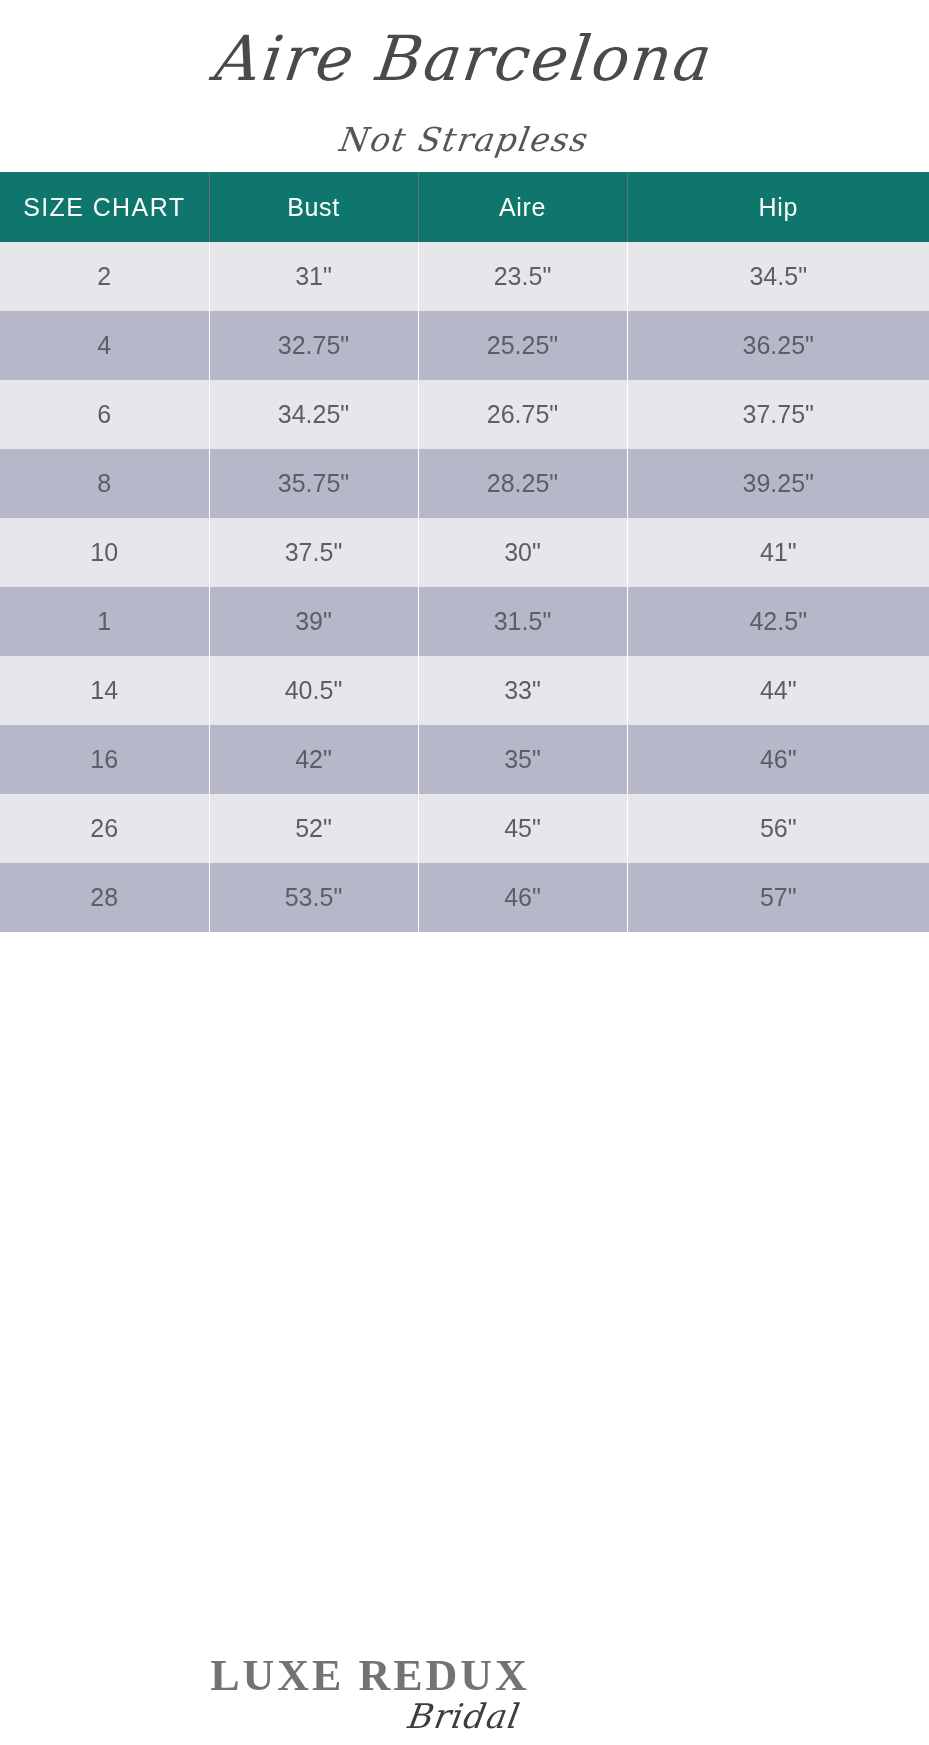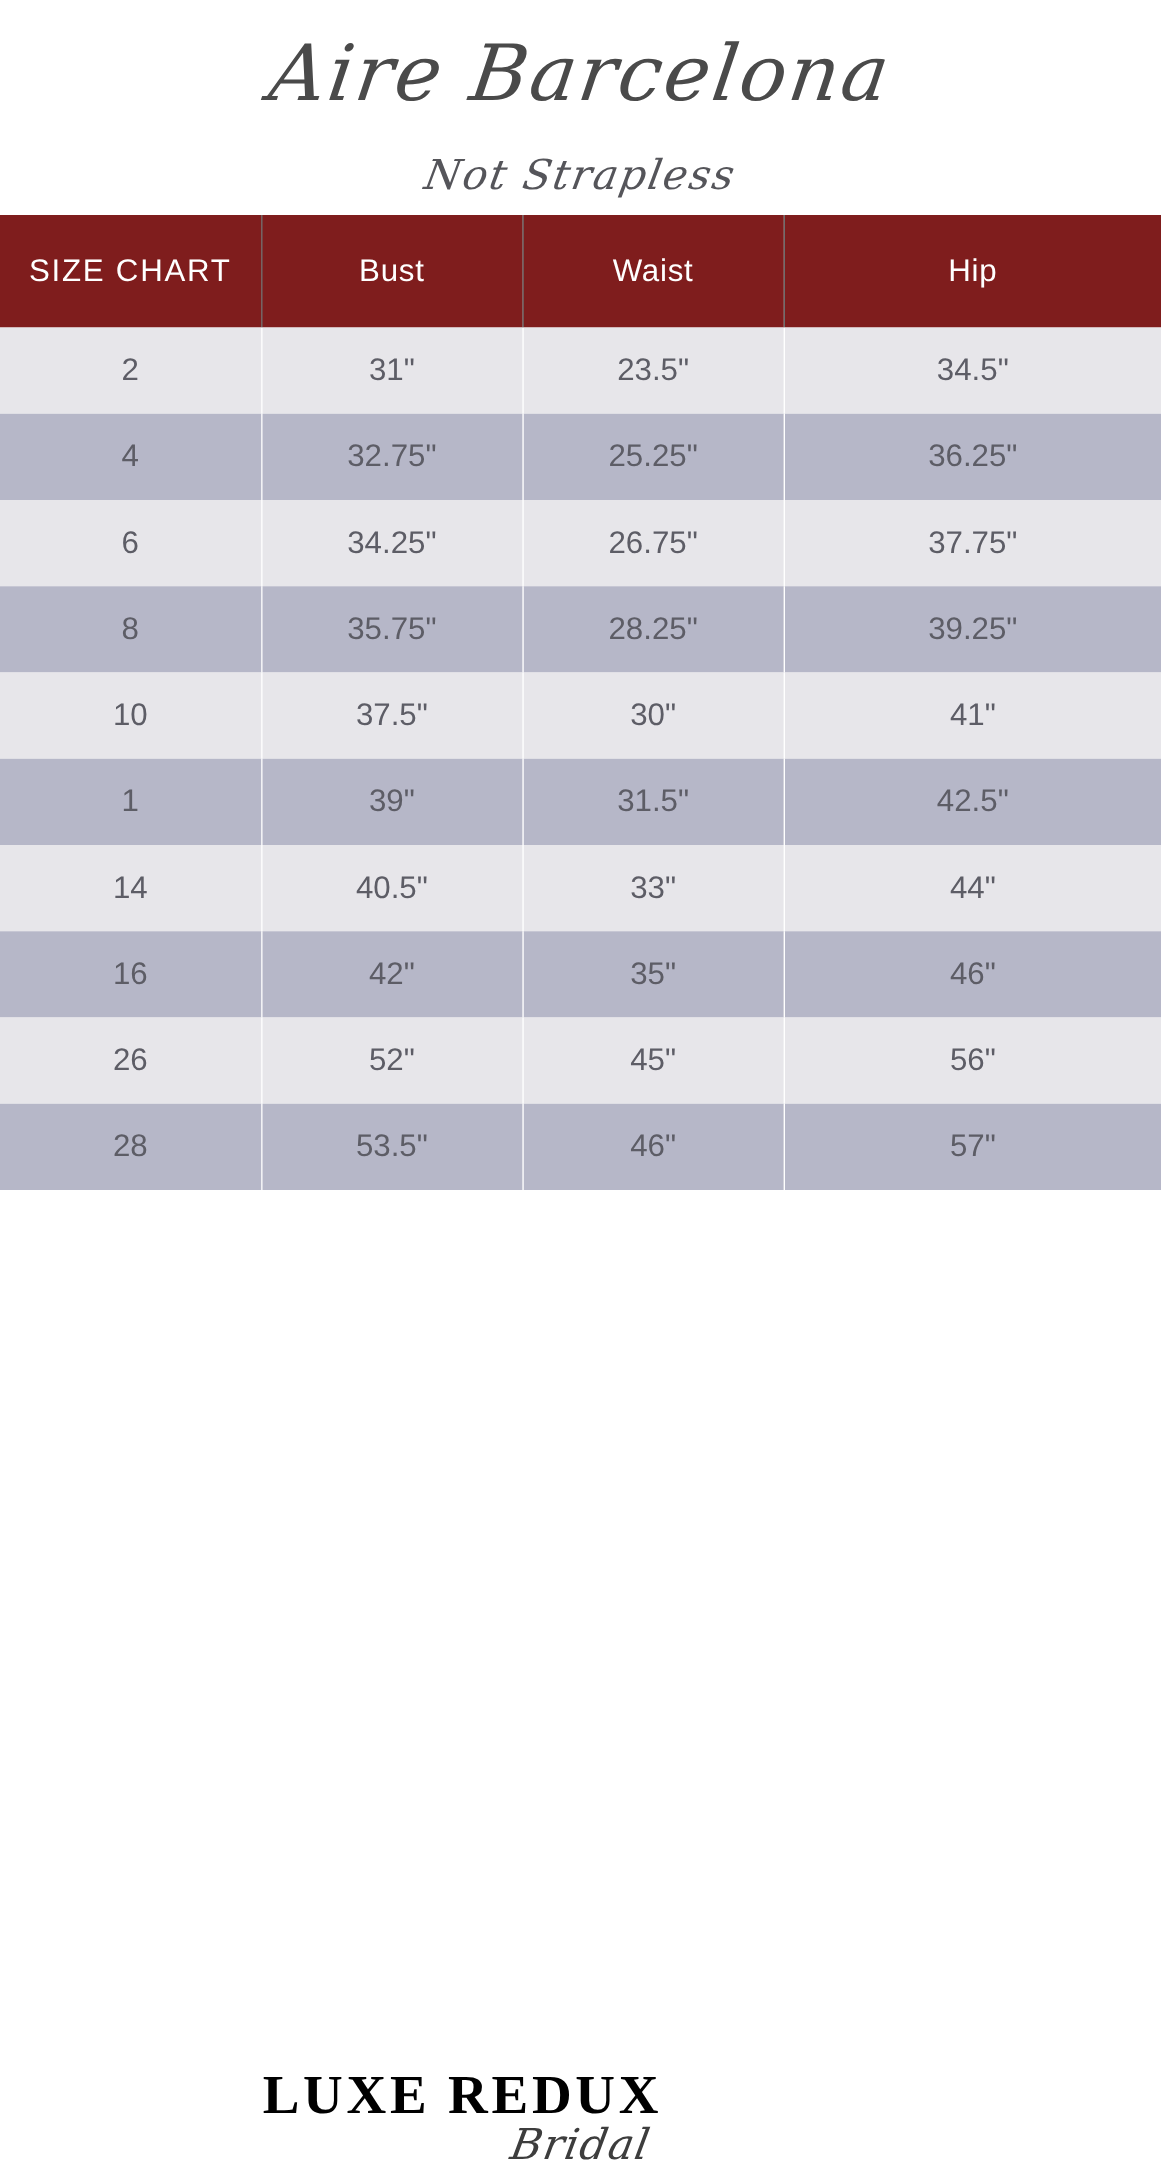--- a/index.html
+++ b/index.html
@@ -66,22 +66,22 @@
     width: 929px;
     border-collapse: collapse;
     table-layout: fixed;
   }
   .size-table col.c-size  { width: 209px; }
   .size-table col.c-bust  { width: 209px; }
   .size-table col.c-waist { width: 209px; }
   .size-table col.c-hip   { width: 302px; }
 
   .size-table thead th {
-    height: 90px;
-    background: #7f1d1d;
+    height: 70px;
+    background: #0f766e;
     color: #ffffff;
     font-weight: 400;
     font-size: 25px;
     letter-spacing: 0.6px;
     text-align: center;
     vertical-align: middle;
     border-right: 1px solid #6d6d6d;
     padding: 0;
   }
   .size-table thead th:last-child { border-right: none; }
@@ -117,21 +117,21 @@
   }
   .footer-wordmark {
     position: absolute;
     top: 50px;
     left: 0;
     width: 740px;
     font-family: "Liberation Serif", serif;
     font-weight: 700;
     font-size: 44px;
     letter-spacing: 3px;
-    color: #000000;
+    color: #737373;
     white-space: nowrap;
   }
   .footer-script {
     position: absolute;
     top: 96px;
     left: 0;
     width: 929px;
     font-family: "DejaVu Serif", serif;
     font-style: italic;
     font-size: 34px;
@@ -155,21 +155,21 @@
     <colgroup>
       <col class="c-size">
       <col class="c-bust">
       <col class="c-waist">
       <col class="c-hip">
     </colgroup>
     <thead>
       <tr>
         <th class="head-size">SIZE CHART</th>
         <th>Bust</th>
-        <th>Waist</th>
+        <th>Aire</th>
         <th>Hip</th>
       </tr>
     </thead>
     <tbody>
       <tr class="row-light">
         <td>2</td>
         <td>31"</td>
         <td>23.5"</td>
         <td>34.5"</td>
       </tr>

